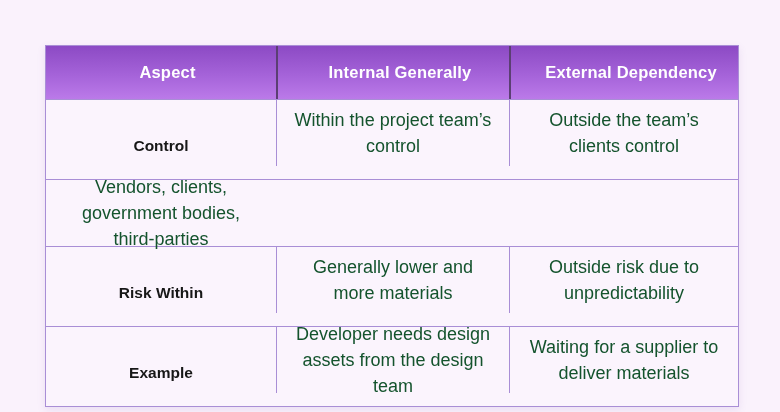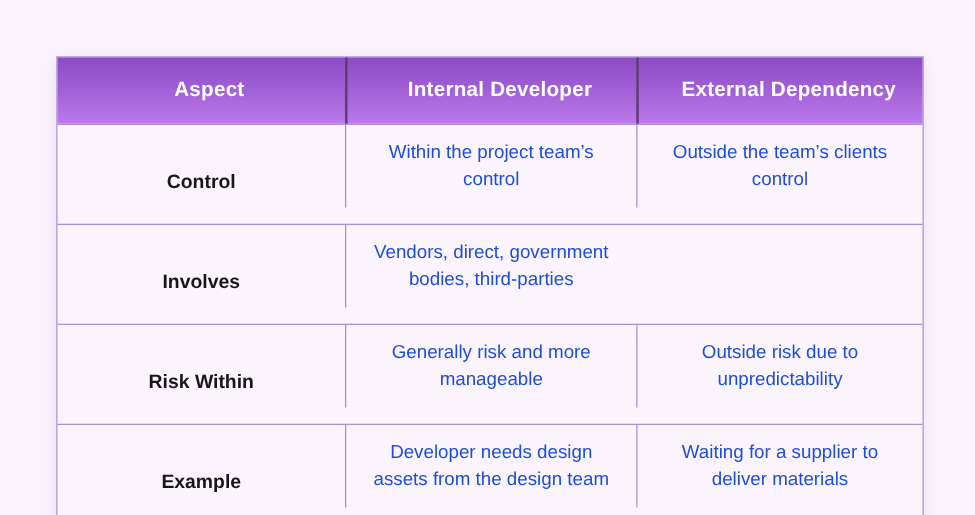--- a/index.html
+++ b/index.html
@@ -48,61 +48,60 @@
     display: grid;
     grid-template-columns: 230px 233px 229px;
     border-top: 1px solid #a98ed6;
   }
   .cell {
     height: 66px;
     display: flex;
     align-items: center;
     justify-content: center;
     text-align: center;
-    font-size: 15px;
+    font-size: 18px;
     line-height: 1.45;
-    color: #1d4ed8;
+    color: #14532d;
     padding: 0 13px;
     box-sizing: border-box;
   }
   .cell + .cell {
     border-left: 1px solid #a98ed6;
   }
   .cell.aspect {
     font-weight: bold;
     font-size: 15.5px;
     color: #171717;
     margin-top: 13px;
   }
 </style>
 </head>
 <body>
 
 <div class="dep-table">
 
   <div class="header-row">
     <div class="header-cell">Aspect</div>
-    <div class="header-cell">Internal Developer</div>
+    <div class="header-cell">Internal Generally</div>
     <div class="header-cell">External Dependency</div>
   </div>
 
   <div class="body-row">
     <div class="cell aspect">Control</div>
     <div class="cell">Within the project team’s control</div>
     <div class="cell">Outside the team’s clients control</div>
   </div>
 
   <div class="body-row">
-    <div class="cell aspect">Involves</div>
-    <div class="cell">Vendors, direct, government bodies, third-parties</div>
+    <div class="cell">Vendors, clients, government bodies, third-parties</div>
   </div>
 
   <div class="body-row">
     <div class="cell aspect">Risk Within</div>
-    <div class="cell">Generally risk and more manageable</div>
+    <div class="cell">Generally lower and more materials</div>
     <div class="cell">Outside risk due to unpredictability</div>
   </div>
 
   <div class="body-row">
     <div class="cell aspect">Example</div>
     <div class="cell">Developer needs design assets from the design team</div>
     <div class="cell">Waiting for a supplier to deliver materials</div>
   </div>
 
 </div>

